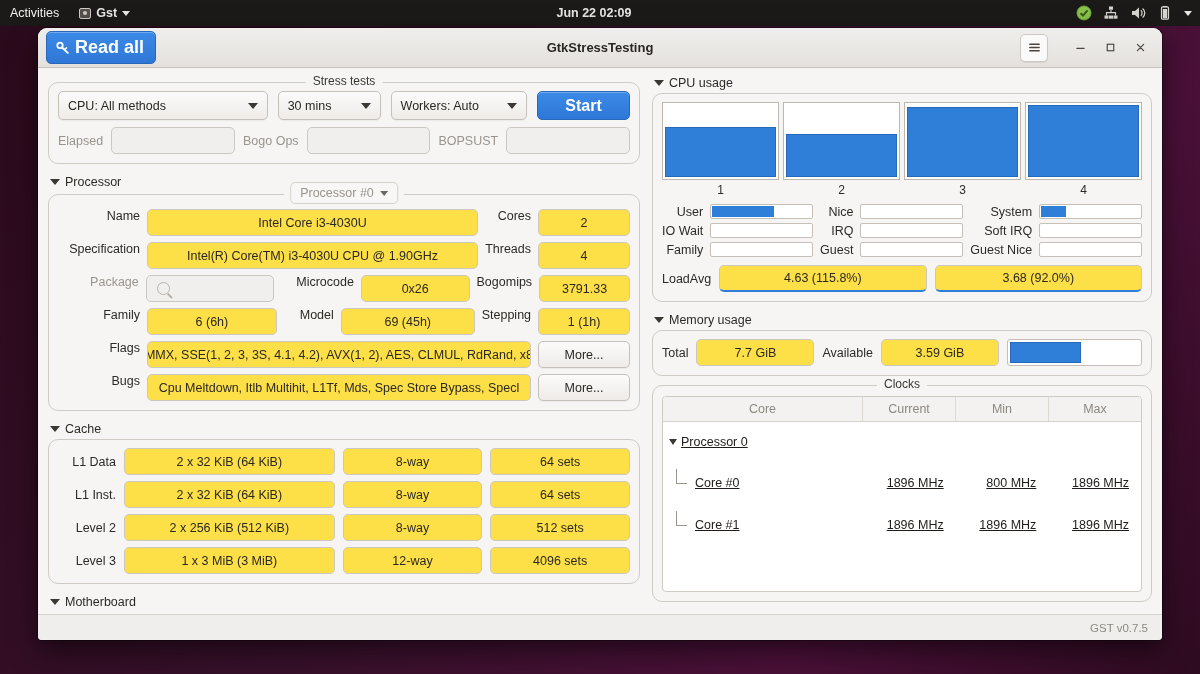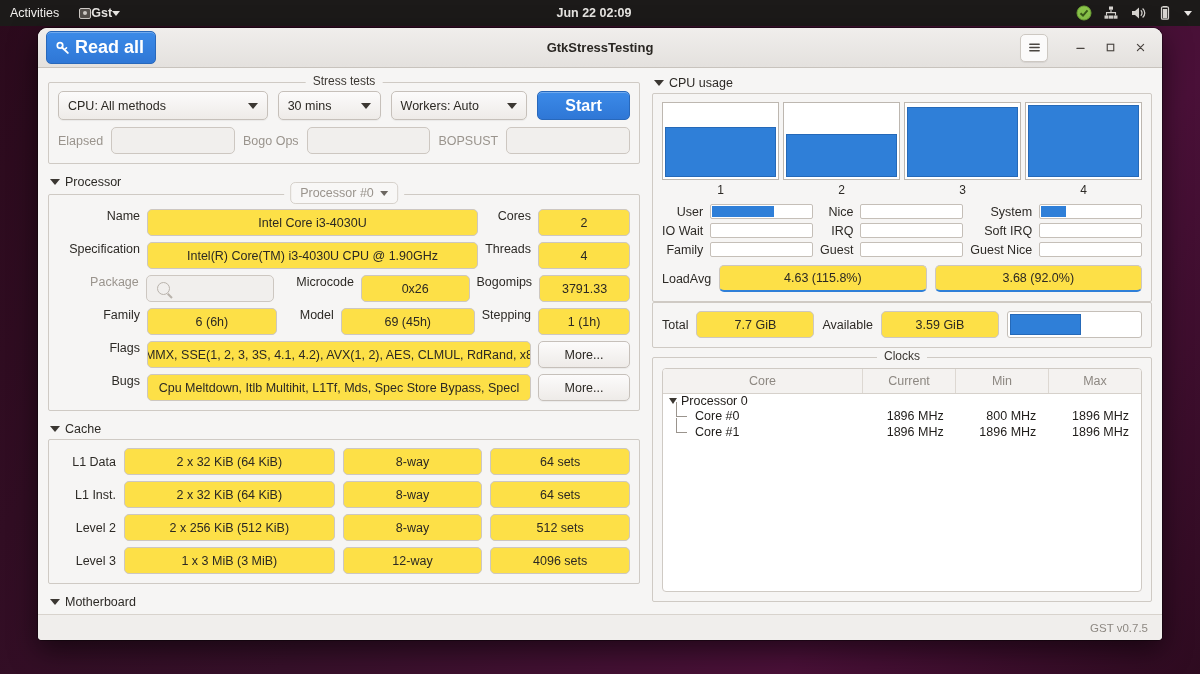--- a/index.html
+++ b/index.html
@@ -13,21 +13,21 @@
     position: relative;
   }
 
   
   #topbar {
     position: absolute; top: 0; left: 0; width: 1200px; height: 26px;
     background: #1c1a19; color: #e8e6e3;
     display: flex; align-items: center; font-size: 12.5px;
   }
   #topbar .activities { padding: 0 12px 0 10px; font-weight: 400; color: #f2f0ee; }
-  #topbar .appmenu { display: flex; align-items: center; padding: 0 8px; }
+  #topbar .appmenu { display: flex; align-items: center; gap: 5px; padding: 0 8px; }
   #topbar .appicon {
     width: 12px; height: 11px; border: 1.5px solid #cfcbc7; border-radius: 2px;
     position: relative; background: #55504c;
   }
   #topbar .appicon::after {
     content:""; position:absolute; left:3px; top:2.5px; width:4px; height:4px;
     border-radius:50%; background:#cfcbc7;
   }
   #topbar .appname { font-weight: 700; font-size: 12.5px; }
   .caret-down {
@@ -78,21 +78,21 @@
   .wbtn.menu { background:#fbfafa; border:1px solid #cdc8c2; box-shadow:0 1px 1px rgba(0,0,0,.07); }
   .wctrl .spacer { width: 14px; }
 
   
   #content { flex:1; display:flex; min-height:0; background:#f6f5f4; }
   #leftcol  { width:610px; flex:0 0 610px; padding:6px 8px 0 10px; overflow:hidden; position:relative; }
   #rightcol { flex:1; padding:6px 10px 0 4px; overflow:hidden; display:flex; flex-direction:column; min-width:0; }
 
   
   .frame {
-    border:1px solid #cfcac4; border-radius:2px; background:#f6f5f4;
+    border:1px solid #cfcac4; border-radius:10px; background:#f6f5f4;
     position:relative; padding:8px 9px 9px;
   }
   .frame > .legend {
     position:absolute; top:-9px; left:50%; transform:translateX(-50%);
     background:#f6f5f4; padding:0 7px; font-size:12px; color:#3b3732; white-space:nowrap;
   }
   .expander {
     display:flex; align-items:center; gap:5px; font-size:12.5px; color:#2d2a26;
     cursor:pointer; padding:2px 0 3px 2px;
   }
@@ -206,21 +206,21 @@
   .thead .th {
     font-size:12.5px; color:#8d8882; text-align:center; padding:5px 0;
     border-right:1px solid #ddd8d2;
   }
   .thead .th:last-child { border-right:none; }
   .th.c1 { flex:0 0 200px; }
   .th.c2 { flex:1; }
   .th.c3 { flex:1; }
   .th.c4 { flex:1; }
   .trow { display:flex; font-size:12.5px; color:#1f1c19; align-items:center; }
-  .trow .td { padding:0 0; }
+  .trow .td { padding:13px 0;text-decoration:underline; }
   .td.c1 { flex:0 0 200px; display:flex; align-items:center; gap:4px; padding-left:6px; }
   .td.c2,.td.c3,.td.c4 { flex:1; text-align:right; padding-right:12px; }
   .tri-sm { width:0;height:0;border-left:4.5px solid transparent;border-right:4.5px solid transparent;border-top:6px solid #3b3732; }
   .elbow { width:22px; height:16px; position:relative; flex:0 0 22px; }
   .elbow::before { content:""; position:absolute; left:7px; top:-6px; width:1px; height:14px; background:#9a948d; }
   .elbow.last::before { height:14px; }
   .elbow::after { content:""; position:absolute; left:7px; top:8px; width:11px; height:1px; background:#9a948d; }
 
   
   #statusbar {
@@ -510,20 +510,24 @@
             </div>
         </div>
 
         <div class="loadrow">
           <span class="lbl">LoadAvg</span>
           <div class="entry">4.63 (115.8%)</div>
           <div class="entry">3.68 (92.0%)</div>
         </div>
       </div>
 
+      <div class="expander" style="margin-top:9px">
+        <span class="tri"></span>
+        <span>Memory usage</span>
+      </div>
 
       <div class="frame">
         <div class="memrow">
           <span class="lbl">Total</span>
           <div class="entry">7.7 GiB</div>
           <span class="lbl">Available</span>
           <div class="entry">3.59 GiB</div>
           <div class="membar">
             <div class="mfill" style="width: 55%;"></div>
           </div>

